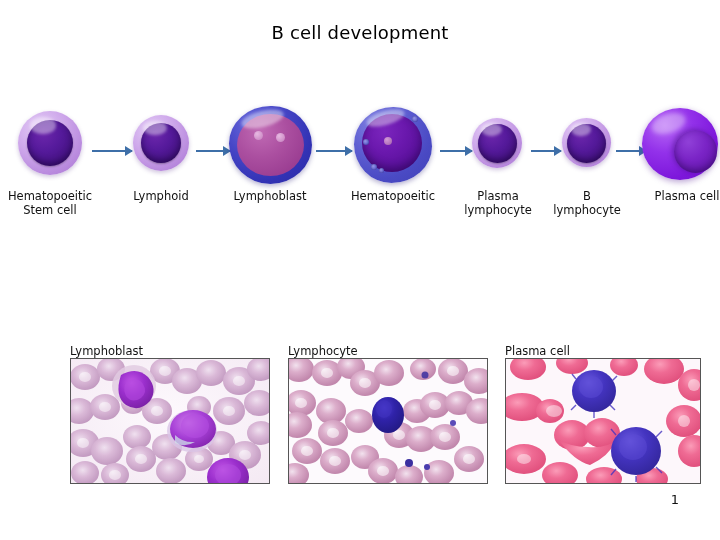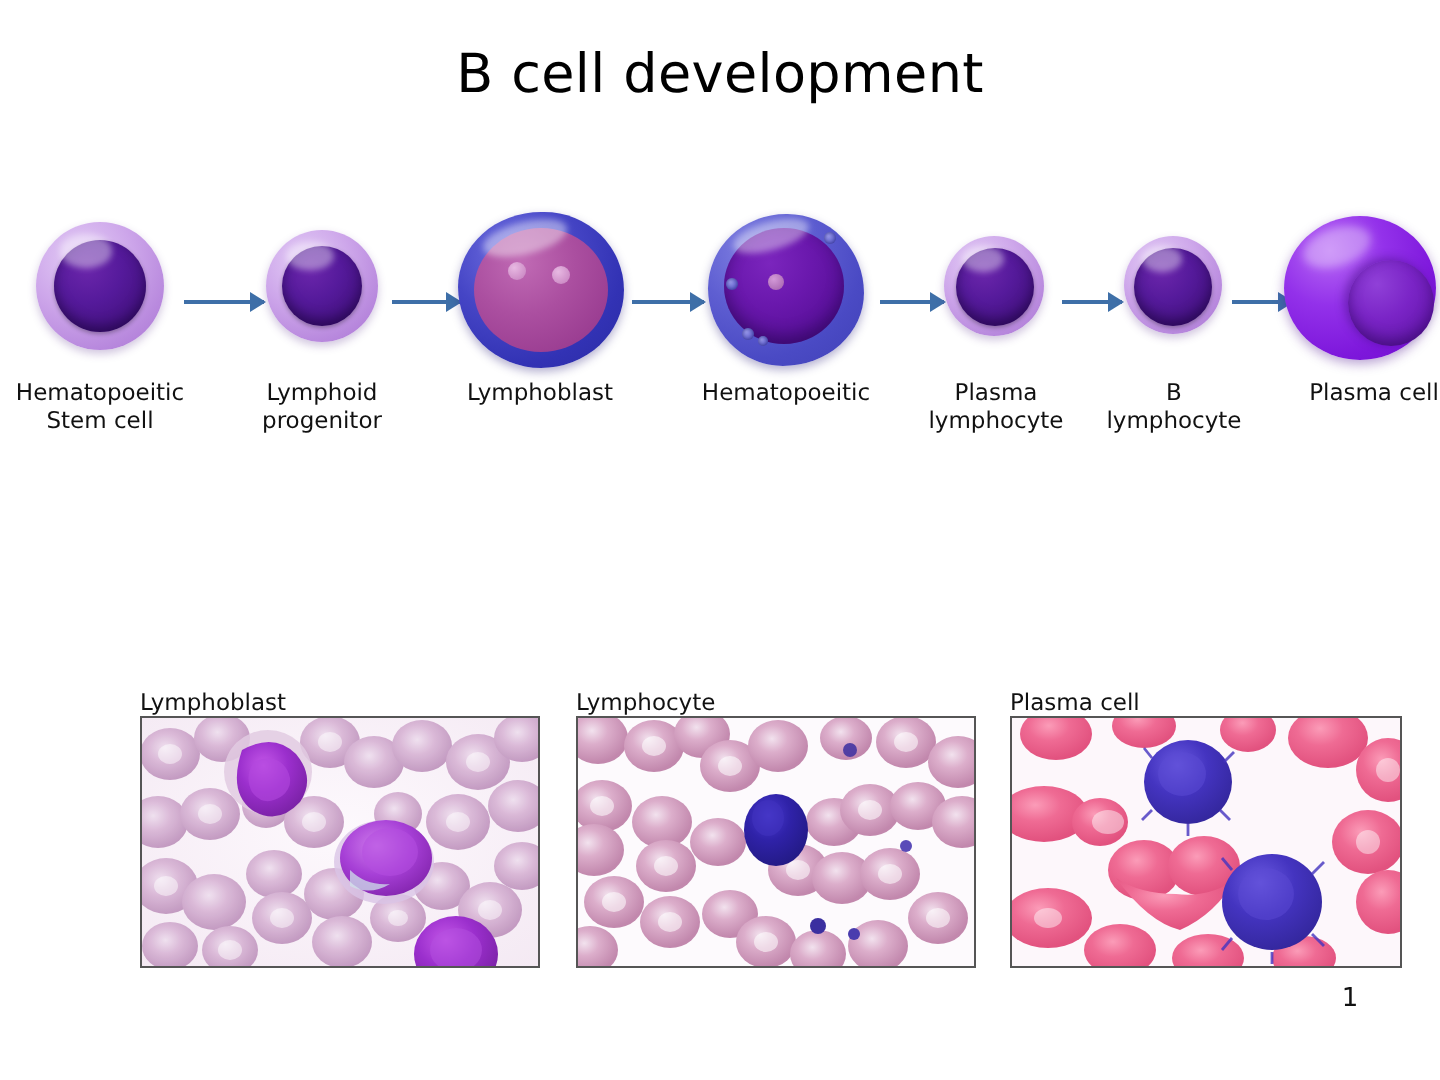--- a/index.html
+++ b/index.html
@@ -7,21 +7,21 @@
     width:720px;height:540px;background:#ffffff;
     font-family:"Liberation Sans", sans-serif;
     position:relative;overflow:hidden;
   }
   #slide{position:absolute;left:0;top:0;width:720px;height:540px;}
 
   
   #title{
     position:absolute;left:0;top:22px;width:720px;
     text-align:center;
-    font-size:27px;color:#000000;letter-spacing:.2px;
+    font-size:18px;color:#000000;letter-spacing:.2px;
     font-family:"DejaVu Sans", sans-serif;font-weight:400;
   }
 
   
   #lineage{position:absolute;left:0;top:104px;width:720px;height:130px;padding-left:20px;}
   .cellbox{position:absolute;top:0;}
   .cellart{position:relative;}
   .celllabel{
     position:absolute;top:86px;width:140px;left:50%;margin-left:-70px;
     text-align:center;font-size:11.5px;line-height:13.5px;color:#111;
@@ -129,21 +129,20 @@
 
     <div class="cellbox" style="left:127px;width:68px;">
       <div class="cellart" style="width:68px;height:78px;">
         <div class="rcell" style="position:absolute;left:6px;top:11px;width:56px;height:56px;">
           <div class="nuc" style="left:8px;top:8px;width:40px;height:40px;"></div>
           <div class="gloss"></div>
         </div>
       </div>
       <div class="celllabel">
         <div>Lymphoid</div>
-        <div>progenitor</div>
       </div>
     </div>
 
     <div class="arrow" style="left:196px;width:34px;">
       <div class="shaft"></div>
         <div class="head"></div>
     </div>
 
     <div class="cellbox" style="left:222px;width:96px;">
       <div class="cellart" style="width:96px;height:82px;">

